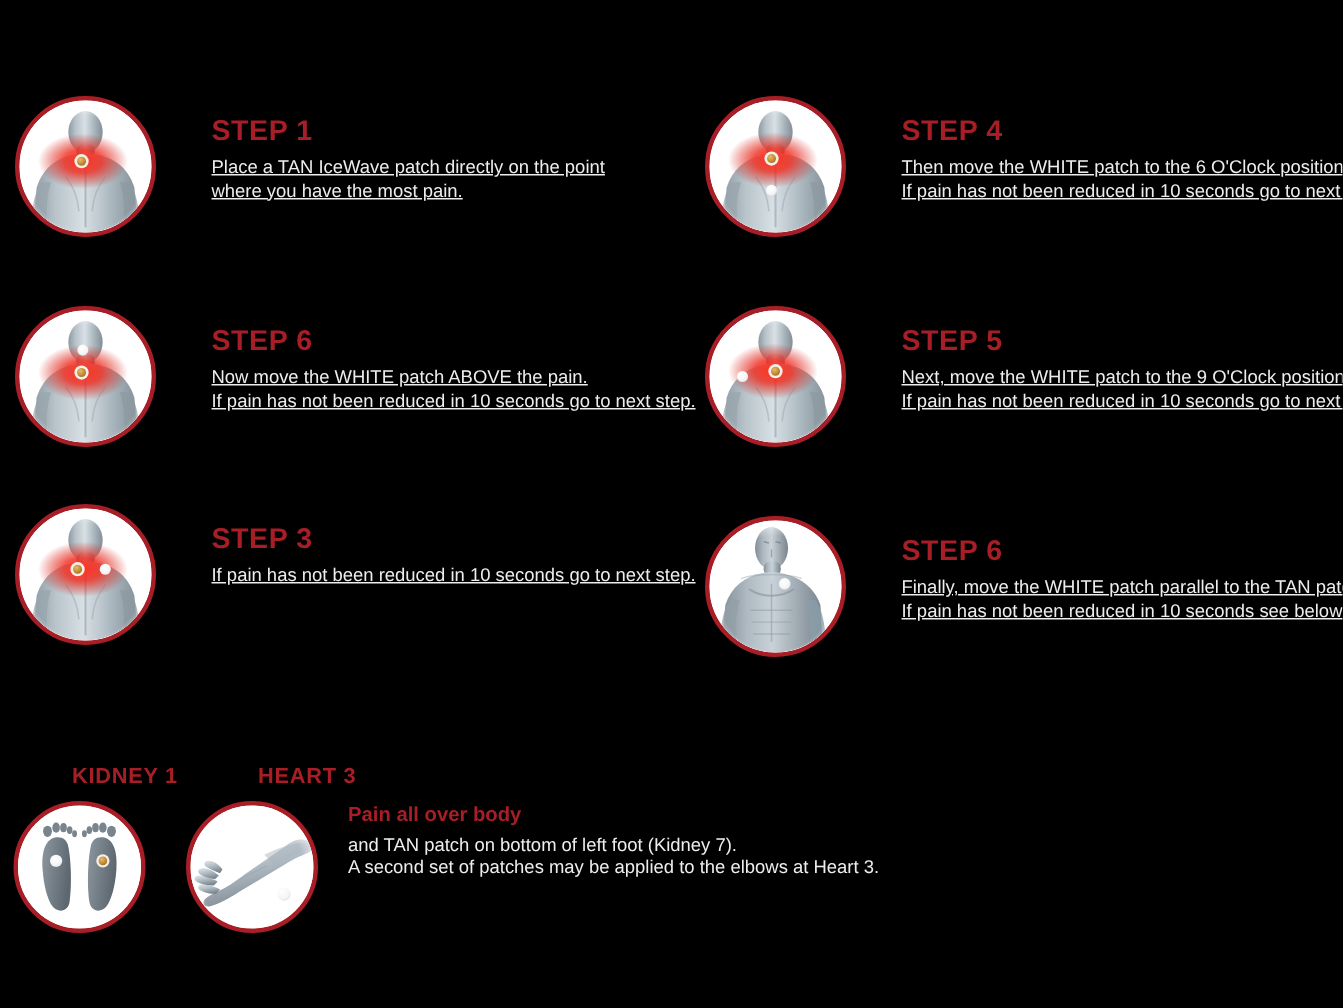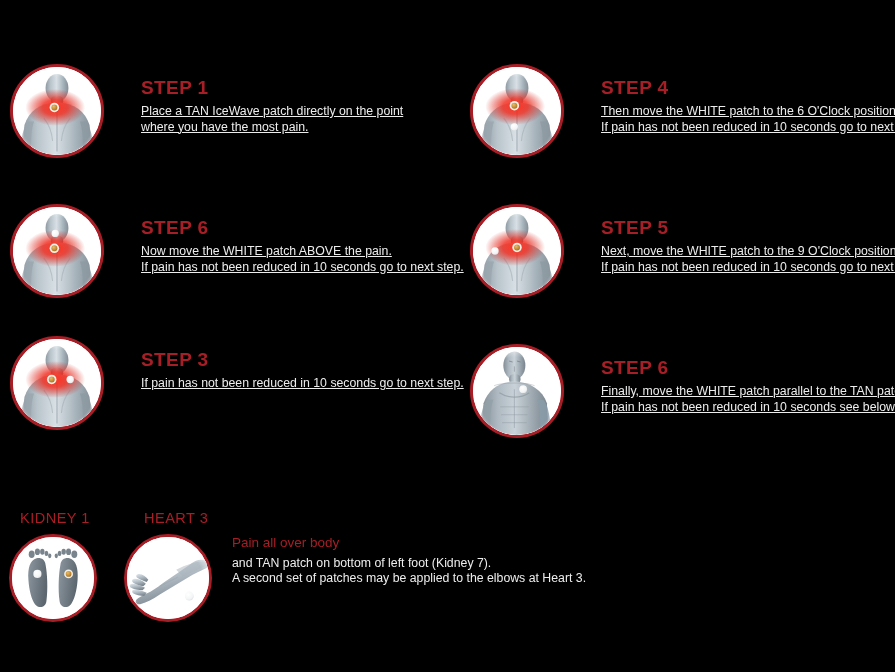--- a/index.html
+++ b/index.html
@@ -77,44 +77,45 @@
     color: #ededed;
     white-space: nowrap;
     margin: 0;
     text-decoration: underline;
   }
 
   
   .bottom-label {
     position: absolute;
     font-size: 14.5px;
-    font-weight: normal;
+    font-weight: bold;
     color: #a81e26;
     letter-spacing: 0.5px;
     line-height: 1;
+    margin-left: 28px;
   }
 
   .bottom-thumb {
     position: absolute;
     width: 88px;
     height: 88px;
     border-radius: 50%;
     background: #ffffff;
     border: 3px solid #a81e26;
     box-sizing: border-box;
     overflow: hidden;
   }
 
   .bottom-note {
     position: absolute;
   }
 
   .note-title {
     font-size: 13.5px;
-    font-weight: normal;
+    font-weight: bold;
     color: #a81e26;
     line-height: 1;
     margin: 0 0 6px 0;
   }
 
   .note-line {
     font-size: 12.3px;
     line-height: 15.5px;
     color: #ededed;
     white-space: nowrap;

